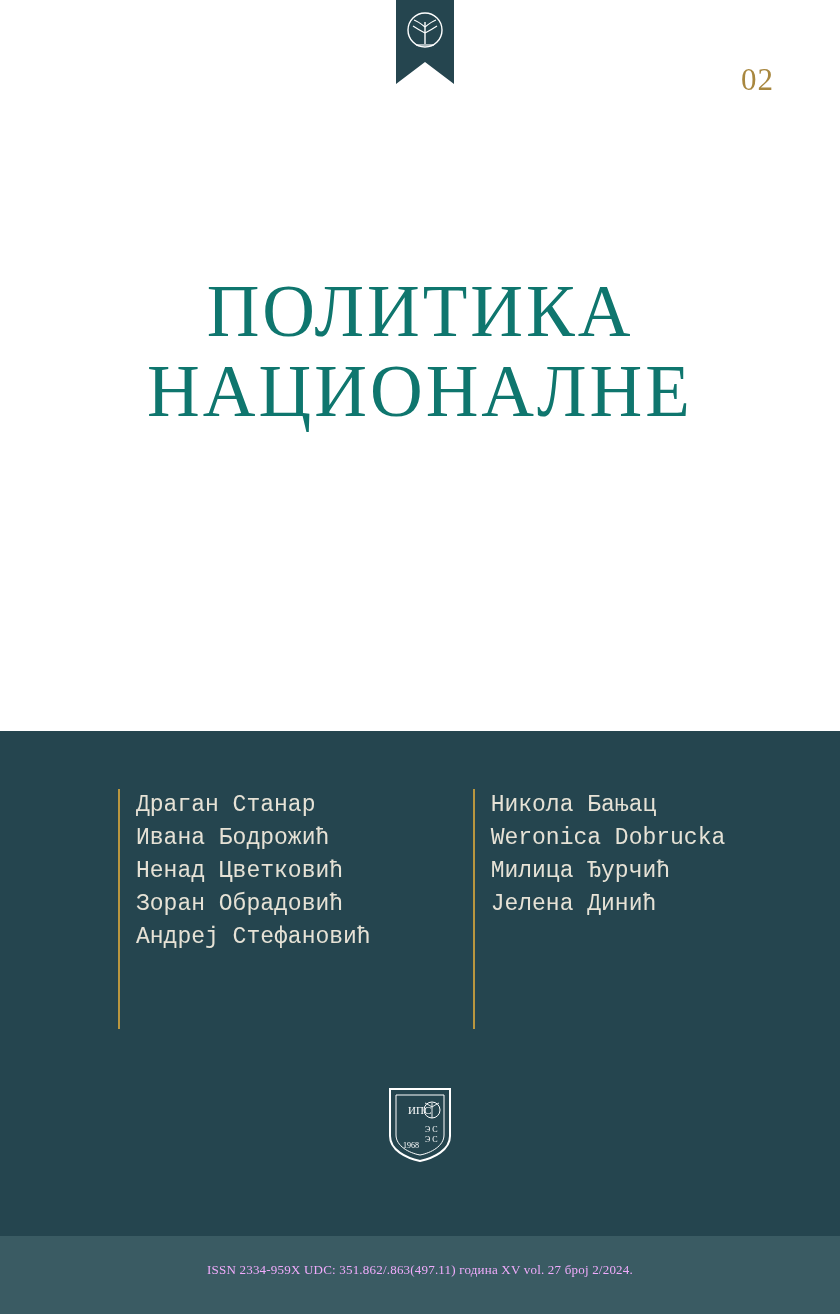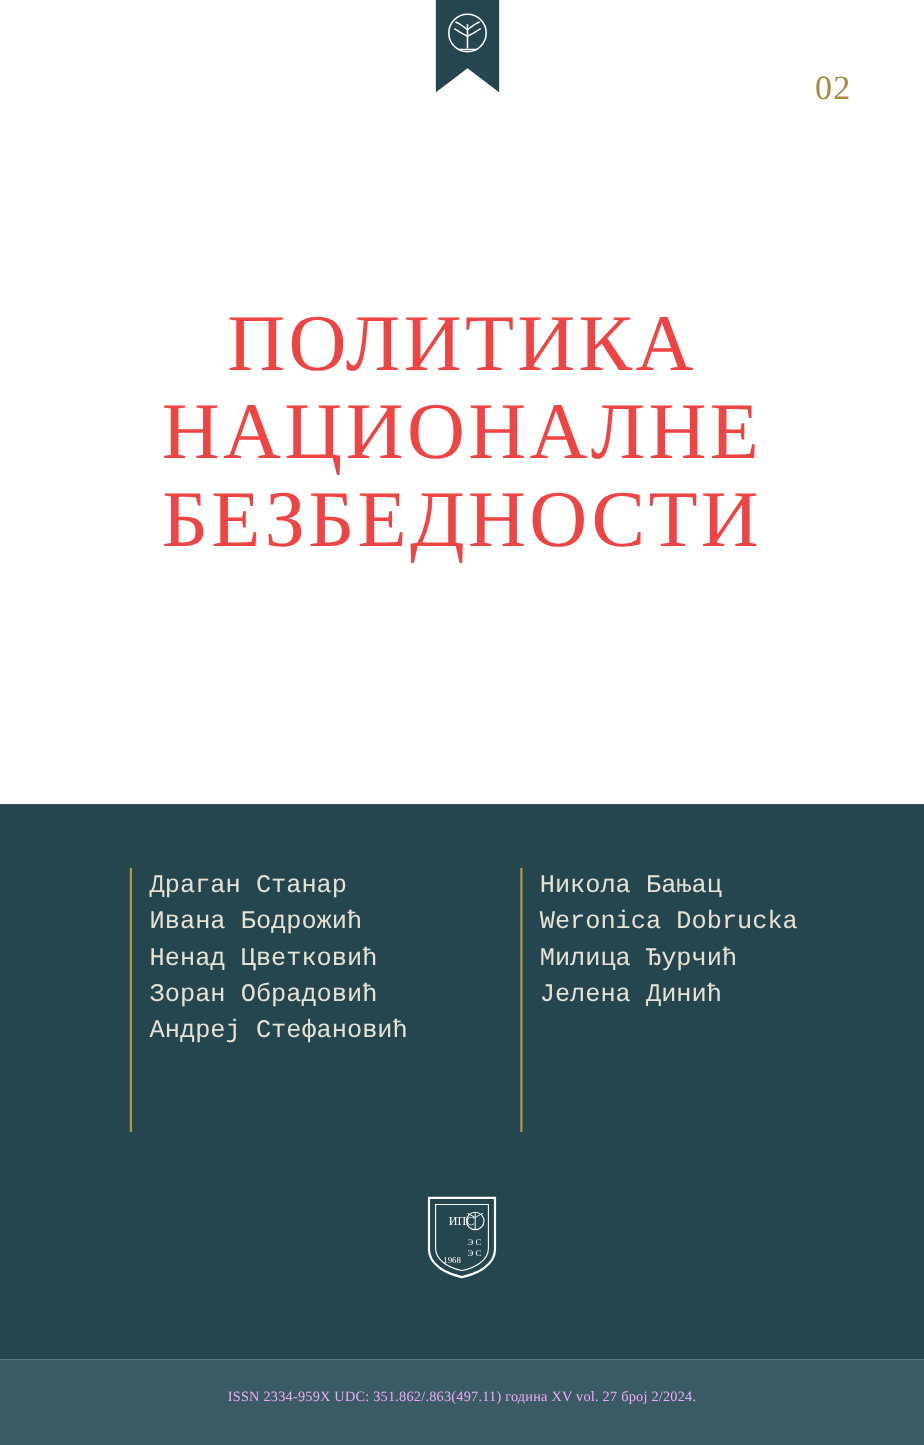--- a/index.html
+++ b/index.html
@@ -50,21 +50,21 @@
     font-family: "Liberation Serif", serif;
     margin-left: 41px;
   }
 
   .journal-title {
     position: absolute;
     left: 0;
     top: 272px;
     width: 840px;
     text-align: center;
-    color: #ef4444;
+    color: #0f766e;
     font-family: "Liberation Serif", serif;
     font-size: 73px;
     line-height: 80px;
     letter-spacing: 3px;
   }
   .journal-title .line { display: block; white-space: nowrap; }
 
   
   .authors-section {
     position: absolute;
@@ -144,21 +144,20 @@
         <path d="M29 33 C23 30 20 28 17 26 M29 33 C35 30 38 28 41 26" stroke="#ffffff" stroke-width="1.2" fill="none"></path>
         <path d="M20 45 H38" stroke="#ffffff" stroke-width="1.2"></path>
       </svg>
     </div>
 
     <div class="issue-number">02</div>
 
     <div class="journal-title">
       <span class="line">ПОЛИТИКА</span>
       <span class="line">НАЦИОНАЛНЕ</span>
-      <span class="line">БЕЗБЕДНОСТИ</span>
     </div>
   </div>
 
   <div class="authors-section">
     <div class="authors-wrap">
 
       <div class="author-col col1">
         <div class="author-name">Драган Станар</div>
         <div class="author-name">Ивана Бодрожић</div>
         <div class="author-name">Ненад Цветковић</div>

